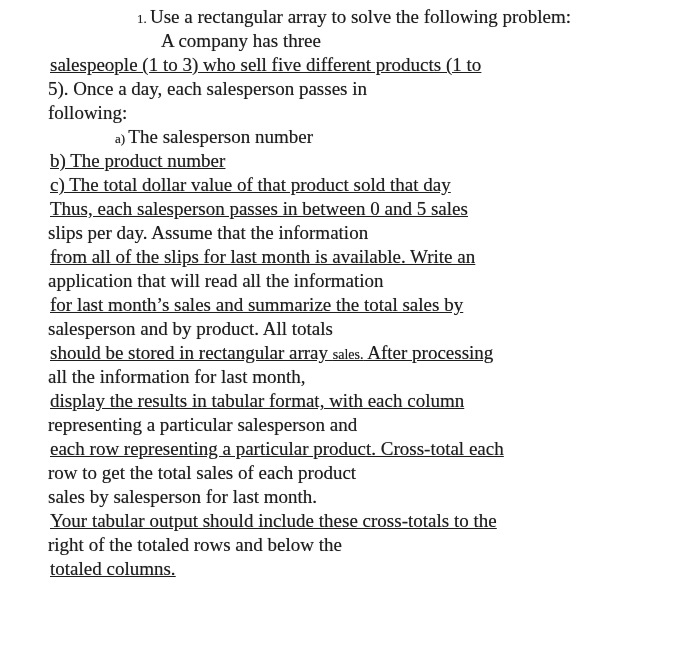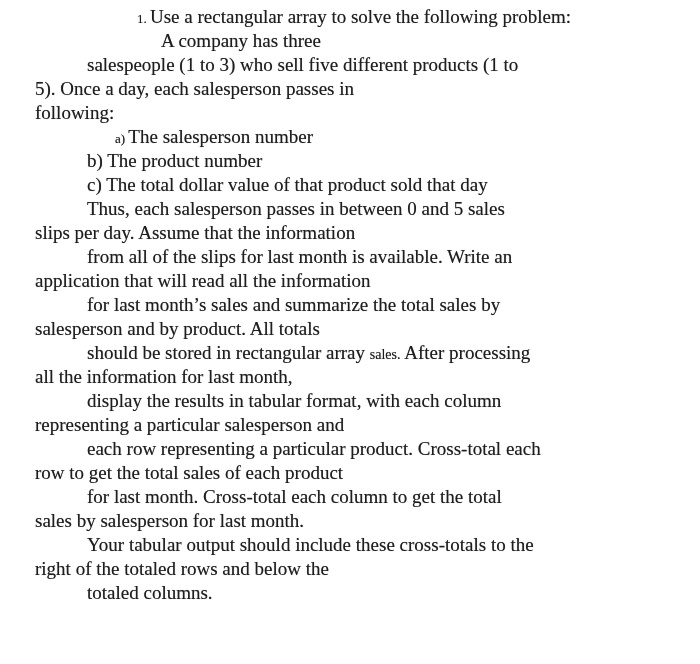--- a/index.html
+++ b/index.html
@@ -21,22 +21,22 @@
   .line {
     height: 24px;
     line-height: 24px;
     font-size: 19px;
     white-space: pre;
     color: #1e1e1e;
     text-shadow: 0 0 0.7px rgba(30,30,30,0.55);
   }
   
   .ind-first { margin-left: 137px; }
-  .ind-l0    { margin-left: 35px;  }
-  .ind-l1    { margin-left: 87px; }
+  .ind-l0    { margin-left: 48px;  }
+  .ind-l1    { margin-left: 50px; text-decoration: underline; }
   .ind-l2    { margin-left: 161px; }
   .ind-la    { margin-left: 115px; }
   .seg-marker { font-size: 13px; }
   .seg-code   { font-size: 14px; }
 </style>
 </head>
 <body>
 
 <div class="page">
   <div class="doc" id="doc">
@@ -53,19 +53,18 @@
       <div class="line ind-l1"><span class="seg-normal">from all of the slips for last month is available. Write an</span></div>
       <div class="line ind-l0"><span class="seg-normal">application that will read all the information</span></div>
       <div class="line ind-l1"><span class="seg-normal">for last month’s sales and summarize the total sales by</span></div>
       <div class="line ind-l0"><span class="seg-normal">salesperson and by product. All totals</span></div>
       <div class="line ind-l1"><span class="seg-normal">should be stored in rectangular array </span><span class="seg-code">sales.</span><span class="seg-normal"> After processing</span></div>
       <div class="line ind-l0"><span class="seg-normal">all the information for last month,</span></div>
       <div class="line ind-l1"><span class="seg-normal">display the results in tabular format, with each column</span></div>
       <div class="line ind-l0"><span class="seg-normal">representing a particular salesperson and</span></div>
       <div class="line ind-l1"><span class="seg-normal">each row representing a particular product. Cross-total each</span></div>
       <div class="line ind-l0"><span class="seg-normal">row to get the total sales of each product</span></div>
-      <div class="line ind-l1"><span class="seg-normal">for last month. Cross-total each column to get the total</span></div>
       <div class="line ind-l0"><span class="seg-normal">sales by salesperson for last month.</span></div>
       <div class="line ind-l1"><span class="seg-normal">Your tabular output should include these cross-totals to the</span></div>
       <div class="line ind-l0"><span class="seg-normal">right of the totaled rows and below the</span></div>
       <div class="line ind-l1"><span class="seg-normal">totaled columns.</span></div>
     </div>
 </div>
 
 </body></html>

